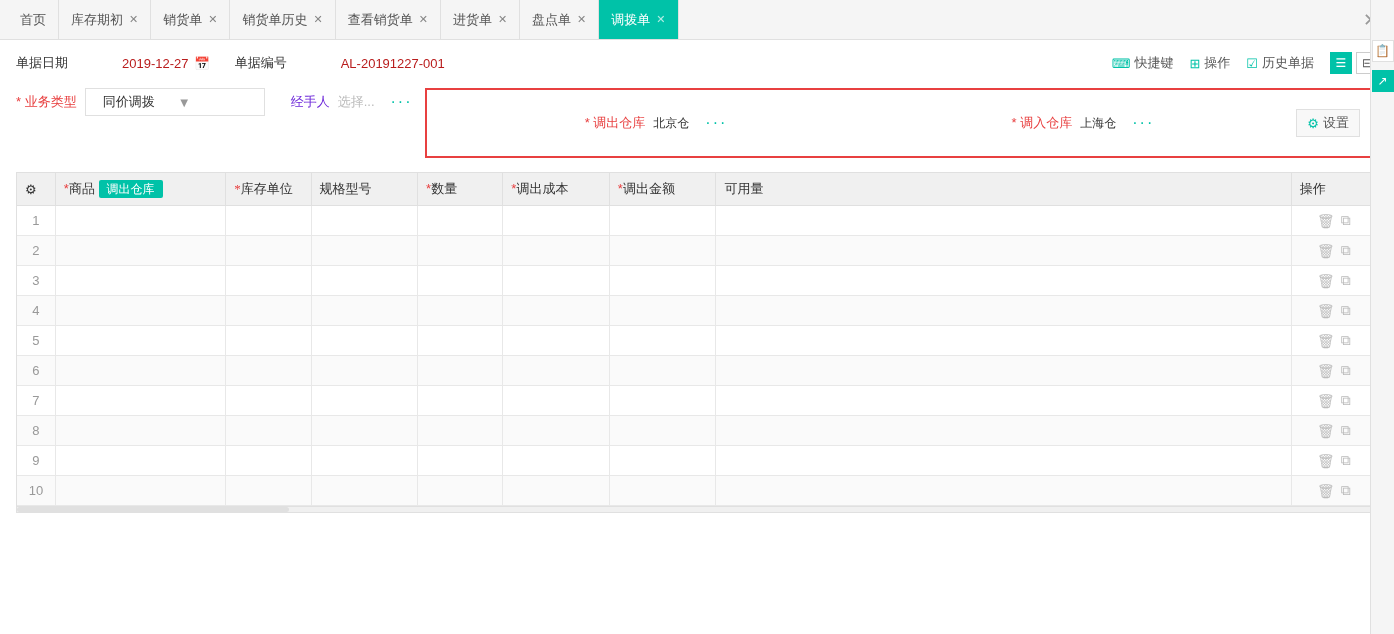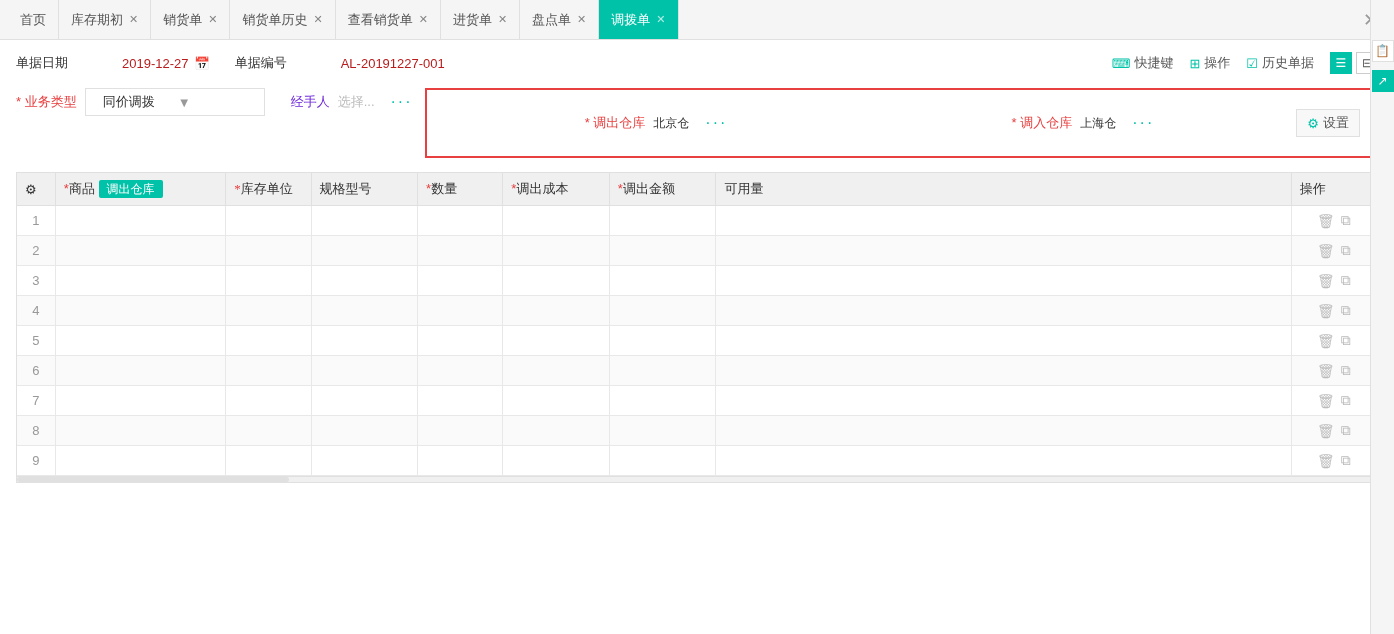--- a/index.html
+++ b/index.html
@@ -397,20 +397,36 @@
         <td></td>
         <td></td>
         <td></td>
         <td>
           <div class="action-icons">
             <span class="action-icon">🗑</span>
             <span class="action-icon">⧉</span>
           </div>
         </td>
       </tr>
+          <tr>
+        <td class="row-num">10</td>
+        <td></td>
+        <td></td>
+        <td></td>
+        <td></td>
+        <td></td>
+        <td></td>
+        <td></td>
+        <td>
+          <div class="action-icons">
+            <span class="action-icon">🗑</span>
+            <span class="action-icon">⧉</span>
+          </div>
+        </td>
+      </tr>
         </tbody>
     </table>
     <div class="scrollbar-area">
       <div class="scrollbar-track"></div>
     </div>
   </div>
 </div>
 
 <div class="right-sidebar">
   <div class="sidebar-btn">📋</div>

